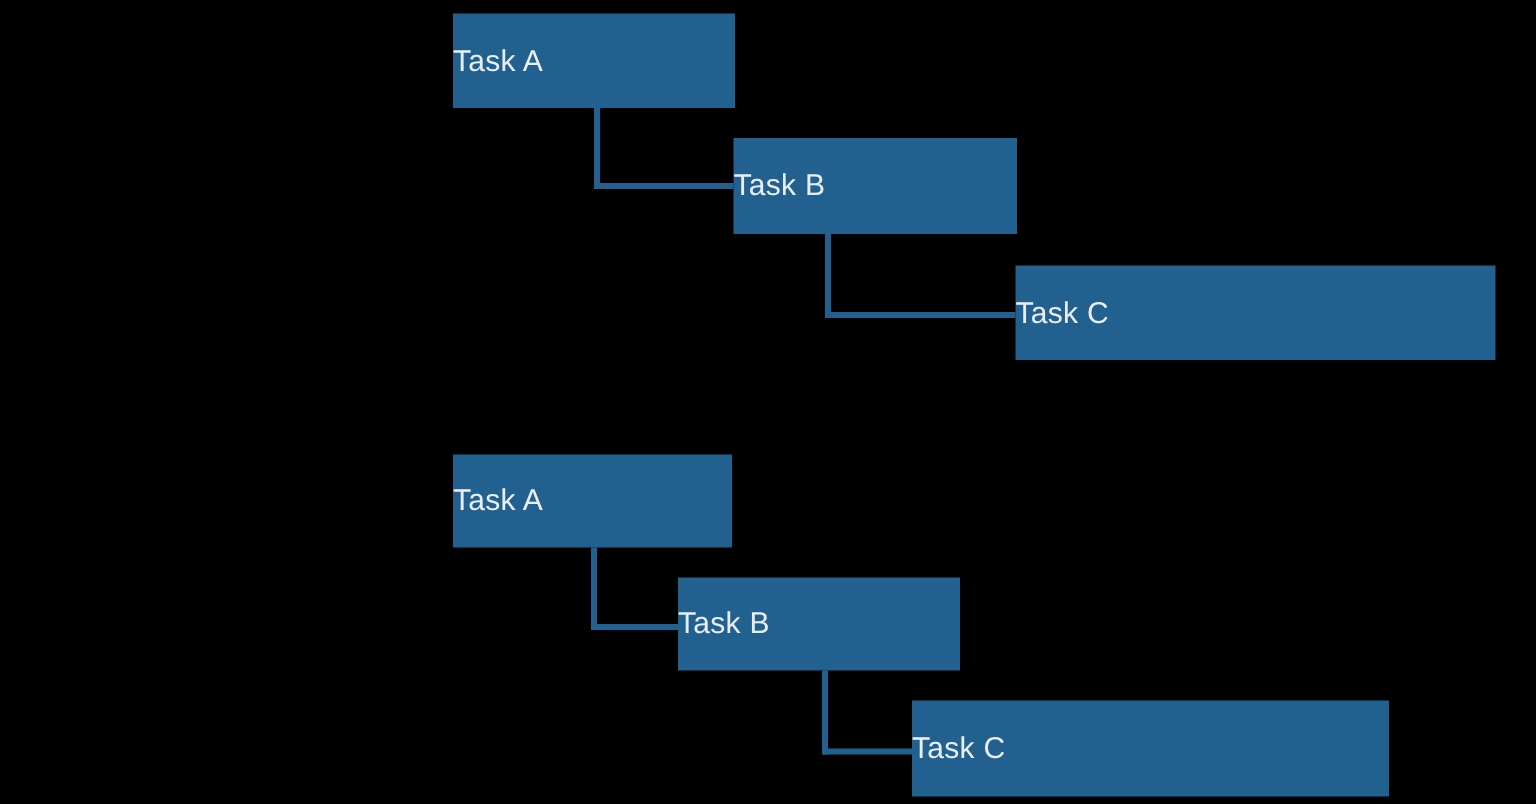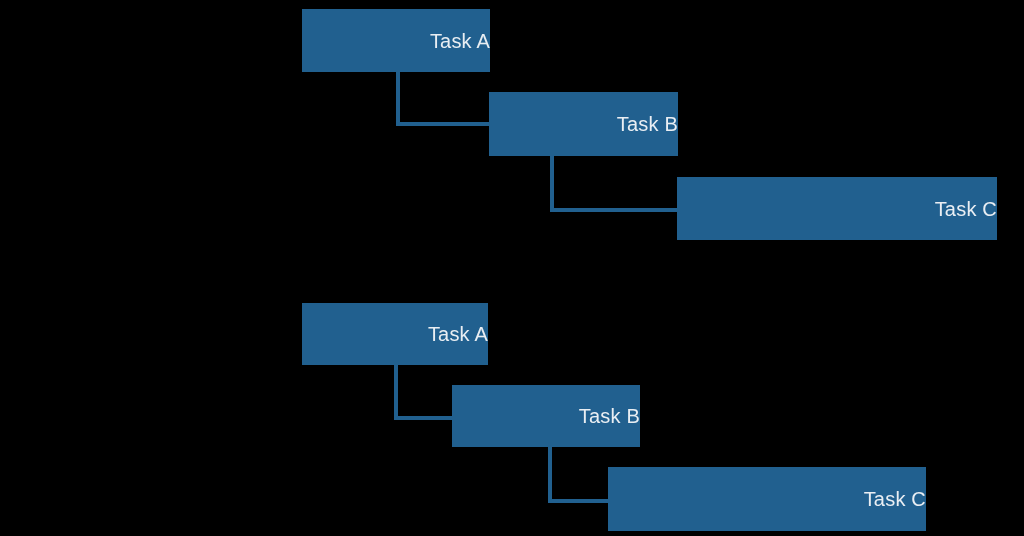--- a/index.html
+++ b/index.html
@@ -14,21 +14,21 @@
     height: 536px;
     background: #000000;
     overflow: hidden;
     font-family: "Liberation Sans", sans-serif;
   }
   .task-bar {
     position: absolute;
     box-sizing: border-box;
     display: flex;
     align-items: center;
-    justify-content: flex-end;
+    justify-content: flex-start;
     color: #e9eef3;
     font-size: 20px;
     font-family: "Liberation Sans", sans-serif;
     letter-spacing: 0.2px;
     line-height: 1;
     white-space: nowrap;
     user-select: none;
   }
   .task-label {
     pointer-events: none;

